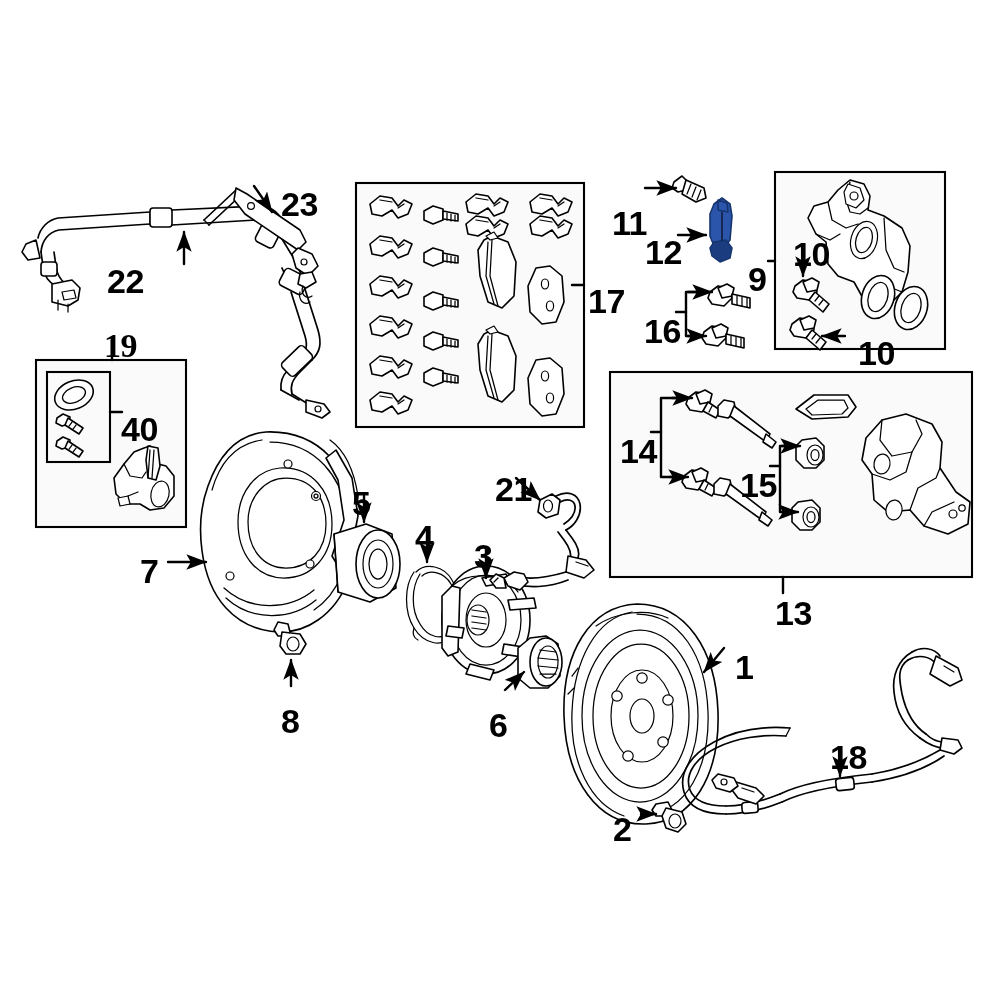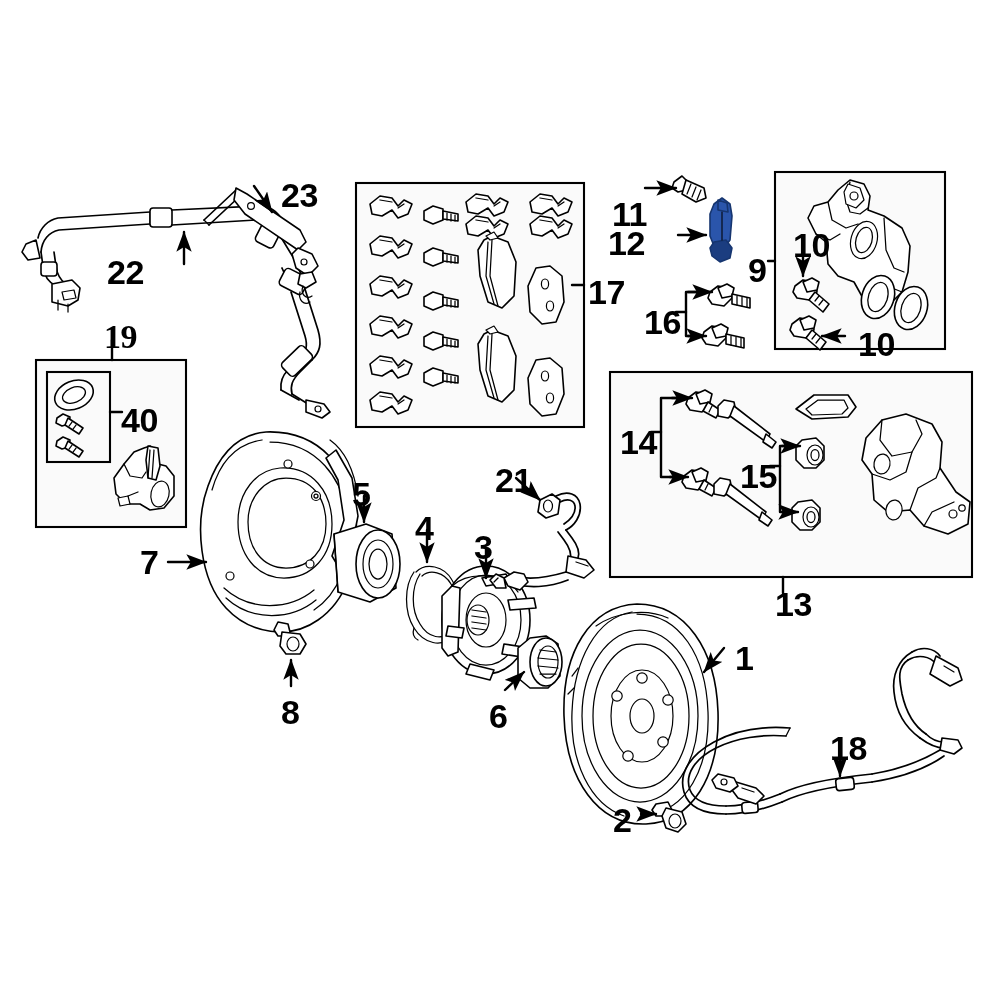--- a/index.html
+++ b/index.html
@@ -13,21 +13,21 @@
   #art{position:absolute;left:0;top:0;width:1000px;height:1000px;}
   .callout{
     position:absolute;
     font-family:"Liberation Sans","DejaVu Sans",sans-serif;
     font-weight:bold;
     color:#000000;
     line-height:1;
     white-space:nowrap;
     user-select:none;
   }
-  .cn{font-size:34px;letter-spacing:-0.5px;}
+  .cn{font-size:34px;letter-spacing:-0.5px;margin-top:9px;}
 </style>
 </head>
 <body>
 
 <div id="diagram">
 
   <svg id="art" viewBox="0 0 1000 1000" xmlns="http://www.w3.org/2000/svg">
     <defs>
       <marker id="ah" markerWidth="9" markerHeight="9" refX="8.2" refY="3.2" orient="auto" markerUnits="strokeWidth">
         <path d="M0,0 L8.6,3.2 L0,6.4 L1.9,3.2 z" fill="#000"></path>
@@ -552,21 +552,21 @@
   <div class="callout cn" style="left:474px;top:530px;">3</div>
   <div class="callout cn" style="left:415px;top:511px;">4</div>
   <div class="callout cn" style="left:352px;top:477px;">5</div>
   <div class="callout cn" style="left:489px;top:699px;">6</div>
   <div class="callout cn" style="left:140px;top:545px;">7</div>
   <div class="callout cn" style="left:281px;top:695px;">8</div>
   <div class="callout cn" style="left:748px;top:253px;">9</div>
   <div class="callout cn" style="left:793px;top:228px;">10</div>
   <div class="callout cn" style="left:858px;top:327px;">10</div>
   <div class="callout cn" style="left:612px;top:197px;">11</div>
-  <div class="callout cn" style="left:608px;top:226px;">12</div>
+  <div class="callout cn" style="left:645px;top:226px;">12</div>
   <div class="callout cn" style="left:775px;top:587px;">13</div>
   <div class="callout cn" style="left:620px;top:425px;text-align:right;">14</div>
   <div class="callout cn" style="left:740px;top:459px;">15</div>
   <div class="callout cn" style="left:644px;top:305px;">16</div>
   <div class="callout cn" style="left:588px;top:275px;">17</div>
   <div class="callout cn" style="left:830px;top:731px;">18</div>
   <div class="callout cn" style="left:104px;top:320px;font-family:Liberation Serif, serif;">19</div>
   <div class="callout cn" style="left:121px;top:403px;">40</div>
   <div class="callout cn" style="left:495px;top:463px;">21</div>
   <div class="callout cn" style="left:107px;top:255px;">22</div>

